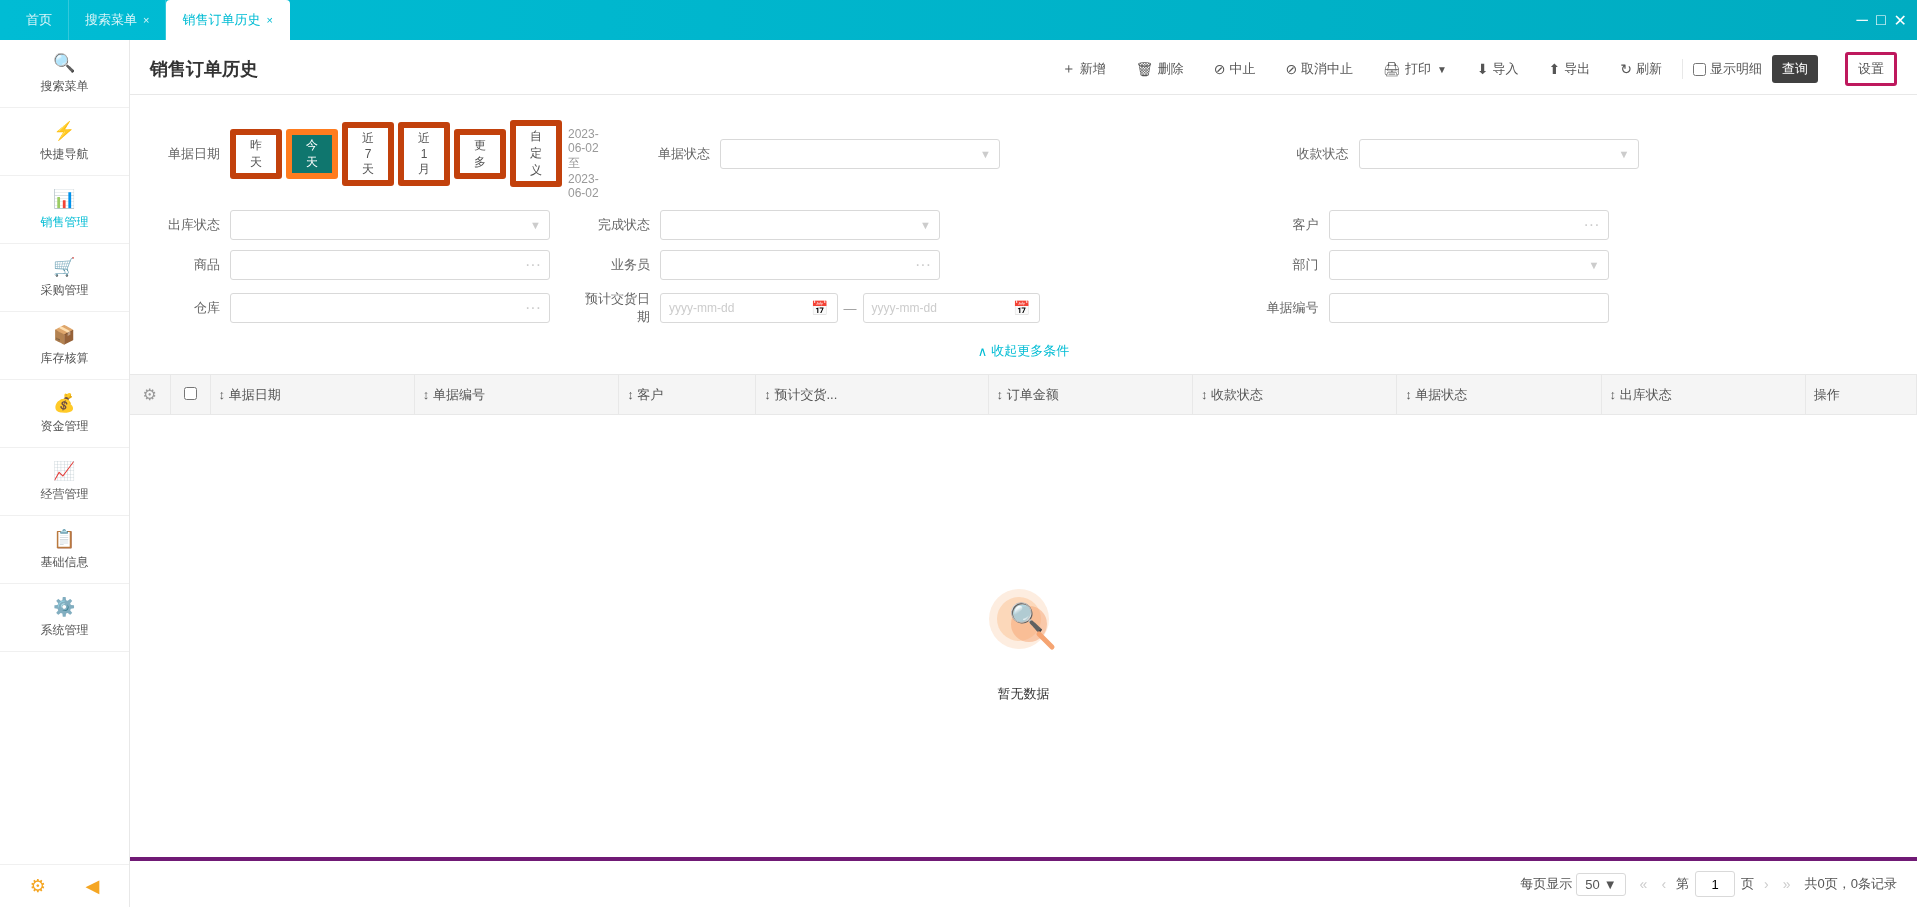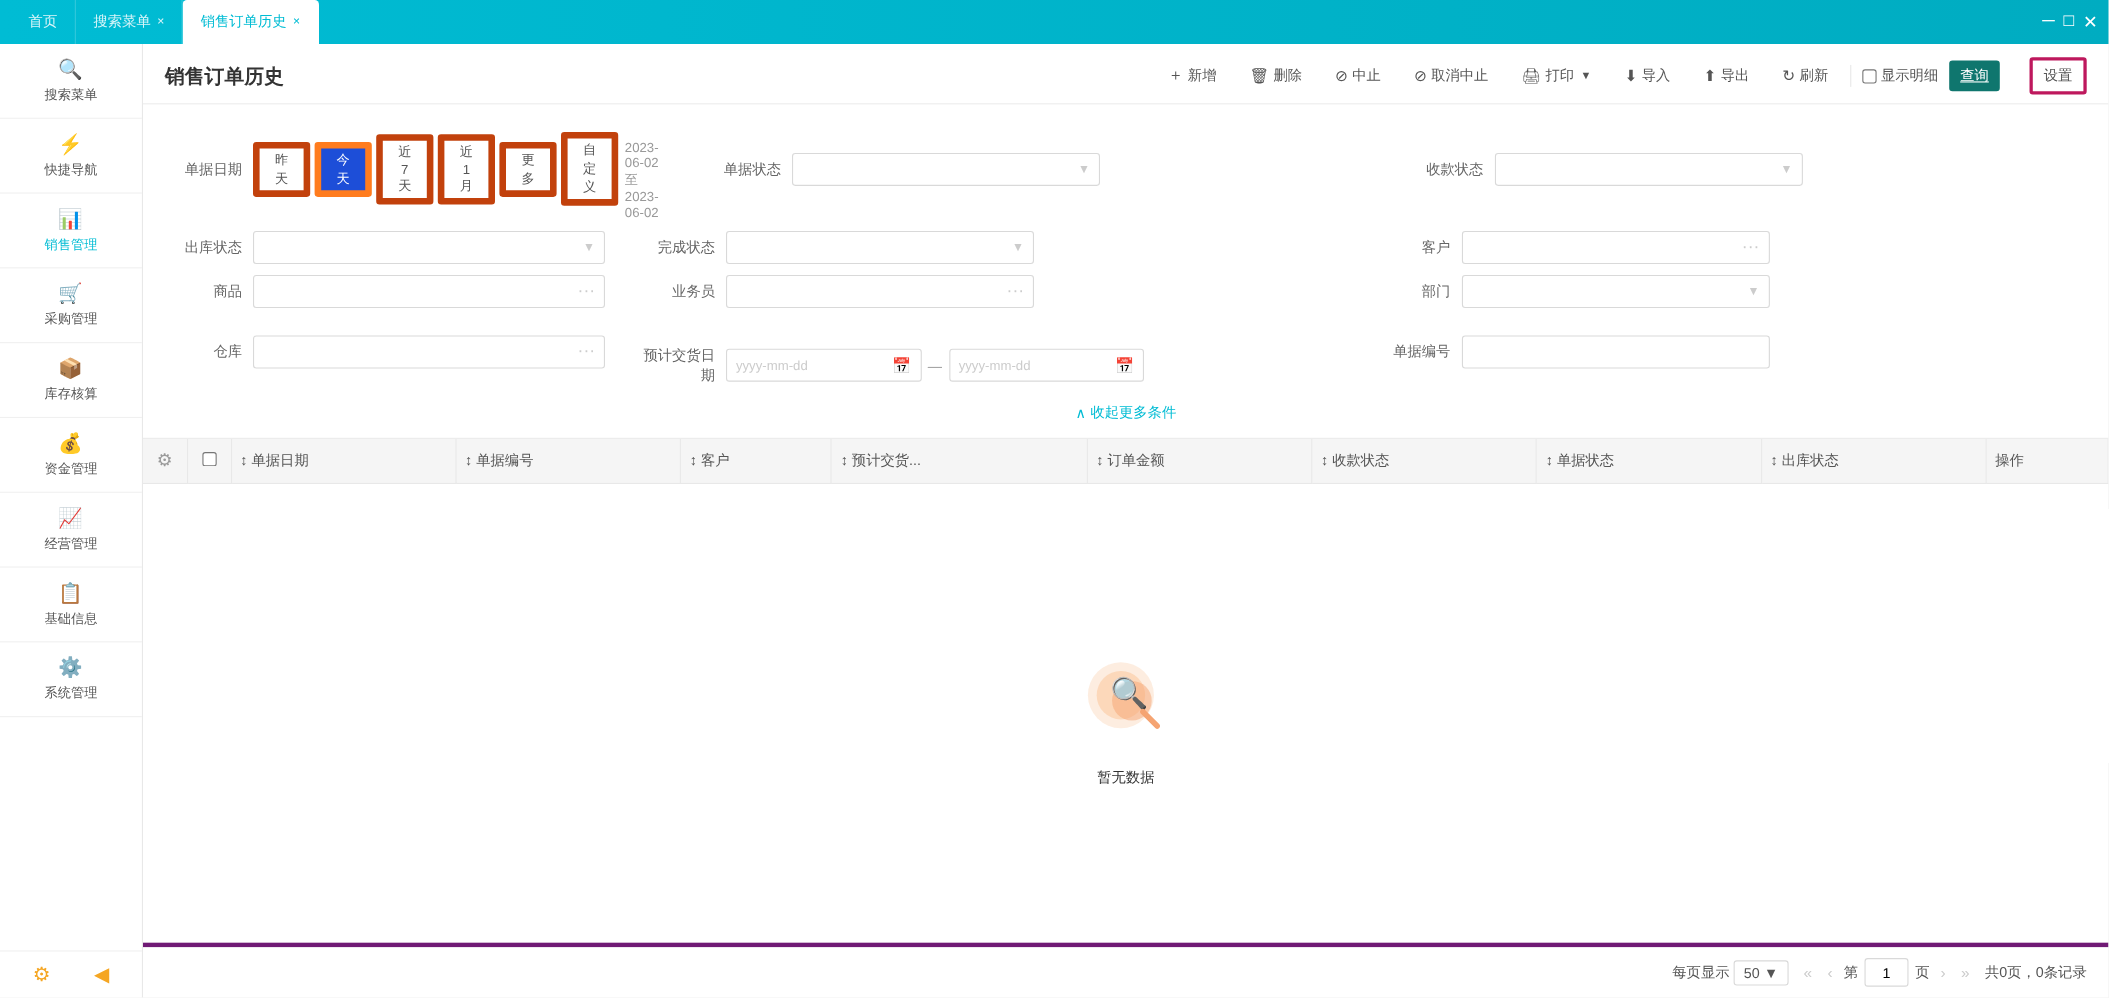--- a/index.html
+++ b/index.html
@@ -117,21 +117,21 @@
       gap: 4px;
       padding: 5px 10px;
       border: none;
       background: none;
       cursor: pointer;
       font-size: 13px;
       color: #555;
       border-radius: 3px;
     }
     .toolbar-btn .btn-icon { font-size: 14px; }
-    .toolbar-btn.primary { background: #0f766e; color: white; text-decoration: underline; }
+    .toolbar-btn.primary { background: #404040; color: white; }
     .checkbox-label { display: flex; align-items: center; gap: 4px; font-size: 13px; color: #555; cursor: pointer; }
 
     
     .filter-area {
       background: white;
       padding: 12px 20px;
       border-bottom: 1px solid #e8e8e8;
       flex-shrink: 0;
     }
     .filter-row {
@@ -164,21 +164,21 @@
     .date-quick-btn {
       padding: 2px 14px;
       border: 6px solid #c2410c;
       border-radius: 3px;
       background: white;
       cursor: pointer;
       font-size: 12px;
       color: #555;
     }
     .date-quick-btn.active {
-      background: #1d4ed8;
+      background: #0f766e;
       color: white;
       border-color: #ff7c1e;
     }
     .date-range-text { font-size: 12px; color: #999; margin-top: 20px; }
     .filter-select {
       flex: 1;
       max-width: 320px;
       height: 30px;
       border: 1px solid #d9d9d9;
       border-radius: 3px;
@@ -526,21 +526,21 @@
             <span class="arrow">▼</span>
           </div>
         </div>
       </div>
 
       <div class="filter-row">
         <div class="filter-label">仓库</div>
         <div class="filter-input" style="flex:1; max-width:320px;">
           <span class="filter-dots">···</span>
         </div>
-        <div style="flex:1; display:flex; align-items:center; gap:0; padding-left:30px;margin-top:24px;">
+        <div style="flex:1; display:flex; align-items:center; gap:0; padding-left:30px;">
           <div class="filter-label">预计交货日期</div>
           <div class="filter-date-range">
             <div class="date-input">
               <span>yyyy-mm-dd</span>
               <span class="calendar-icon">📅</span>
             </div>
             <span class="date-dash">—</span>
             <div class="date-input">
               <span>yyyy-mm-dd</span>
               <span class="calendar-icon">📅</span>

